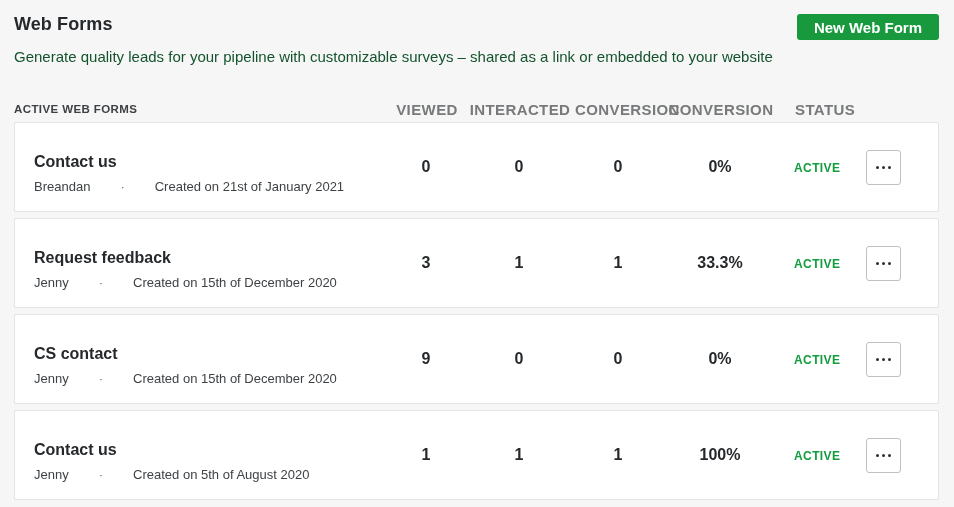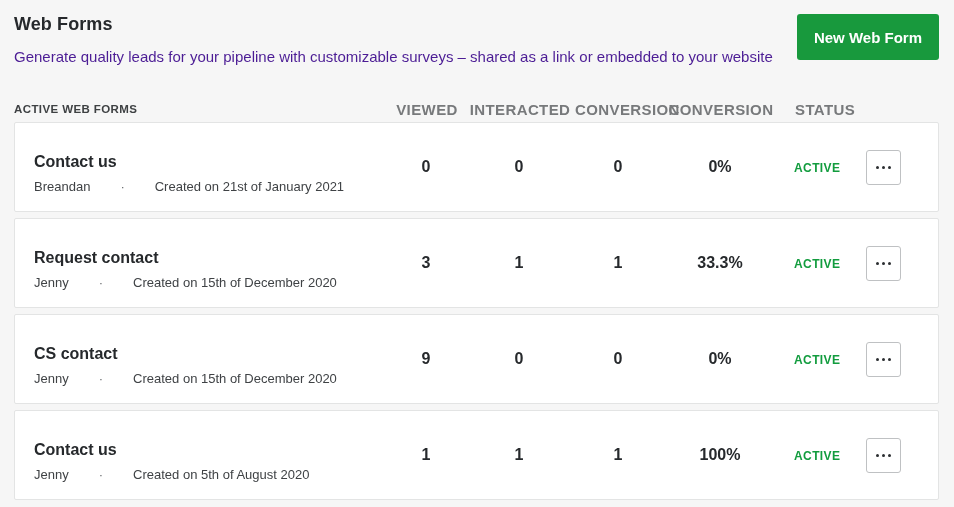--- a/index.html
+++ b/index.html
@@ -15,23 +15,23 @@
   *{box-sizing:border-box;margin:0;padding:0;}
   html,body{width:954px;height:507px;overflow:hidden;}
   body{
     background:var(--page-bg);
     font-family:"Liberation Sans", sans-serif;
     color:var(--dark);
     position:relative;
   }
   .page{padding:13px 21px 0 14px;position:relative;height:100%;}
   .page-title{font-size:18px;font-weight:bold;line-height:22px;letter-spacing:.1px;}
-  .page-subtitle{font-size:15px;line-height:19px;margin-top:12px;color:#4c1d95;}
+  .page-subtitle{font-size:15px;line-height:19px;margin-top:12px;color:#14532d;}
   .new-form-btn{
-    position:absolute;top:14px;right:15px;height:46px;
+    position:absolute;top:14px;right:15px;height:26px;
     background:var(--green);color:#fff;border:none;border-radius:3px;
     font-family:inherit;font-size:15px;font-weight:bold;padding:0 17px;
     cursor:pointer;
   }
   
   .grid{
     display:grid;
     grid-template-columns:1fr 76px 110px 88px 116px 88px 72px;
     align-items:center;
     width:925px;
@@ -104,21 +104,21 @@
             <i></i>
             <i></i>
             <i></i>
           </span>
       </button>
     </div>
   </div>
 
   <div class="card grid">
     <div class="name-cell">
-      <div class="form-title">Request contact</div>
+      <div class="form-title">Request feedback</div>
       <div class="form-meta">
         <span>Jenny</span>
         <span class="meta-sep">·</span>
         <span>Created on 15th of December 2020</span>
       </div>
     </div>
     <div class="stat">3</div>
     <div class="stat">1</div>
     <div class="stat">1</div>
     <div class="stat">33.3%</div>

